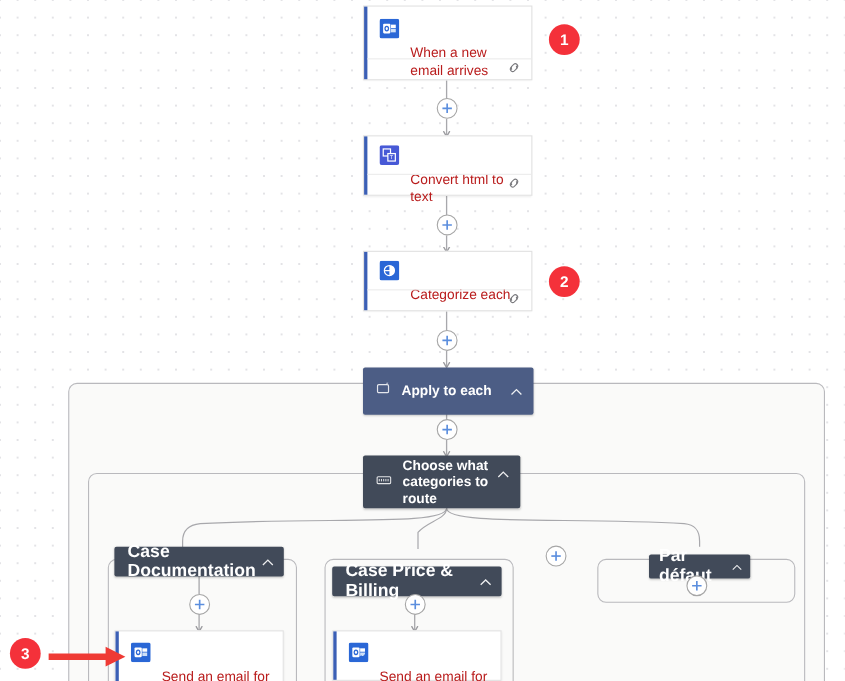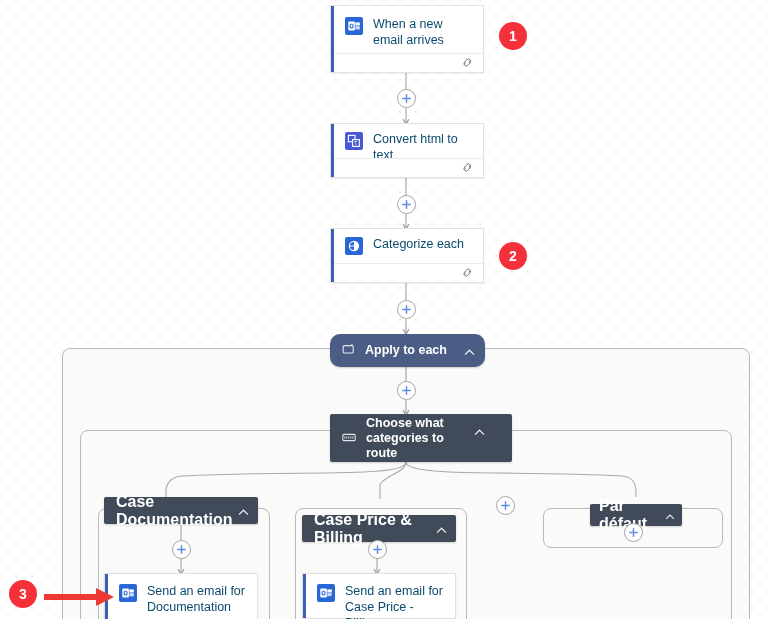--- a/index.html
+++ b/index.html
@@ -48,24 +48,25 @@
     background: #3b5fb5;
   }
   .card .card-body {
     display: flex;
     align-items: flex-start;
     padding: 10px 10px 6px 14px;
   }
   .card .card-title {
     font-size: 12.5px;
     line-height: 16px;
-    color: #0c4a6e;
+    color: #b91c1c;
     margin-left: 10px;
     font-family: "Liberation Sans", sans-serif;
     max-width: 105px;
+    margin-top: 24px;
   }
   .card .card-footer {
     position: absolute;
     left: 3px; right: 0; bottom: 0;
     height: 19px;
     border-top: 1px solid #ececec;
     display: flex;
     align-items: center;
     justify-content: flex-end;
     padding-right: 9px;
@@ -281,36 +282,36 @@
     <div class="card-footer">
       <span>
         <svg width="13" height="11" viewBox="0 0 13 11" xmlns="http://www.w3.org/2000/svg">
           <path d="M4.4,7.2 a2.2,2.2 0 0 1 0,-3.1 l1.6,-1.6 a2.2,2.2 0 0 1 3.1,3.1 l-0.8,0.8" fill="none" stroke="#7a7a7e" stroke-width="1"></path>
           <path d="M8.2,3.8 a2.2,2.2 0 0 1 0,3.1 l-1.6,1.6 a2.2,2.2 0 0 1 -3.1,-3.1 l0.8,-0.8" fill="none" stroke="#7a7a7e" stroke-width="1"></path>
         </svg>
       </span>
     </div>
   </div>
 
-  <div class="dark-node slate" style="left:330px; top:334px; width:155px; height:33px;border-radius:10px;">
+  <div class="dark-node slate" style="left:330px; top:334px; width:155px; height:43px;">
     <span class="dn-icon">
       <svg width="13" height="13" viewBox="0 0 13 13" xmlns="http://www.w3.org/2000/svg">
         <rect x="1.2" y="2.6" width="10" height="7.4" rx="1.2" fill="none" stroke="#ffffff" stroke-width="1.1"></rect>
         <path d="M9.4,2.6 l1.6,-1.6 l-1.6,0" fill="#ffffff"></path>
       </svg>
     </span>
     <span class="dn-label">Apply to each</span>
     <span class="dn-chev">
       <svg width="11" height="7" viewBox="0 0 11 7" xmlns="http://www.w3.org/2000/svg">
         <path d="M1,5.6 L5.5,1.2 L10,5.6" fill="none" stroke="#ffffff" stroke-width="1.2"></path>
       </svg>
     </span>
   </div>
 
-  <div class="dark-node" style="left:330px; top:414px; width:182px; height:48px;">
+  <div class="dark-node" style="left:330px; top:414px; width:143px; height:48px;">
     <span class="dn-icon">
       <svg width="14" height="11" viewBox="0 0 14 11" xmlns="http://www.w3.org/2000/svg">
         <rect x="0.8" y="2.4" width="12.4" height="6.2" rx="1" fill="none" stroke="#ffffff" stroke-width="1.1"></rect>
         <line x1="2.8" y1="4.4" x2="2.8" y2="6.6" stroke="#ffffff" stroke-width="0.9"></line>
         <line x1="4.8" y1="4.4" x2="4.8" y2="6.6" stroke="#ffffff" stroke-width="0.9"></line>
         <line x1="6.8" y1="4.4" x2="6.8" y2="6.6" stroke="#ffffff" stroke-width="0.9"></line>
         <line x1="8.8" y1="4.4" x2="8.8" y2="6.6" stroke="#ffffff" stroke-width="0.9"></line>
         <line x1="10.8" y1="4.4" x2="10.8" y2="6.6" stroke="#ffffff" stroke-width="0.9"></line>
       </svg>
     </span>

